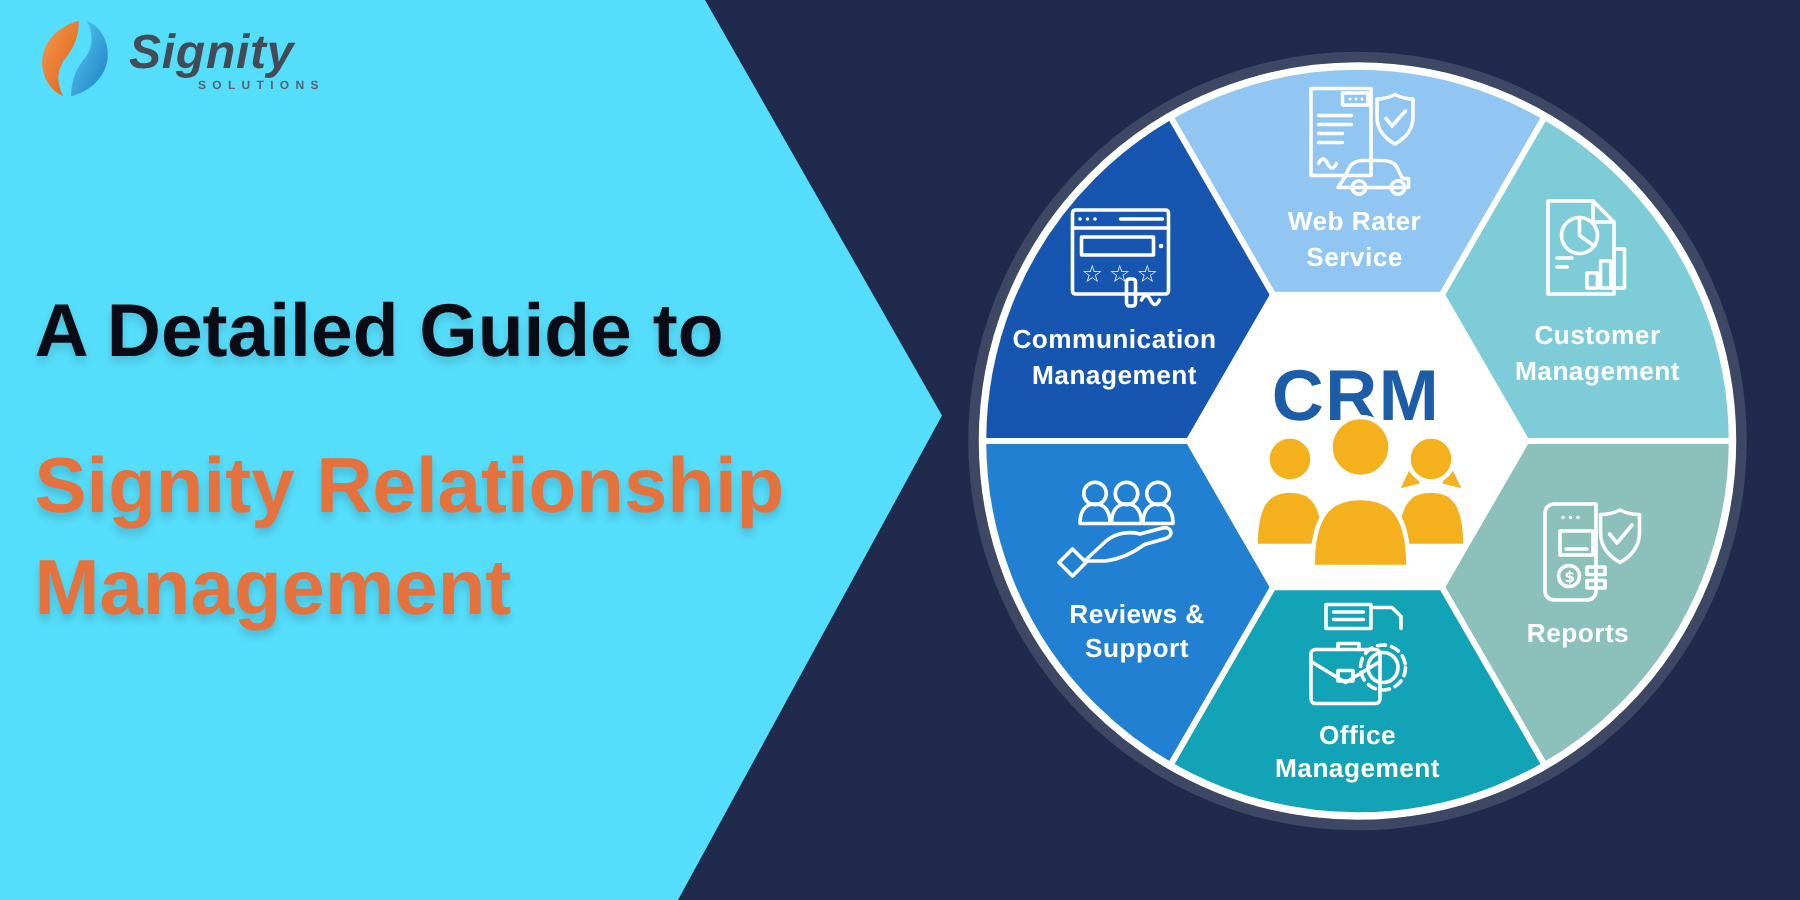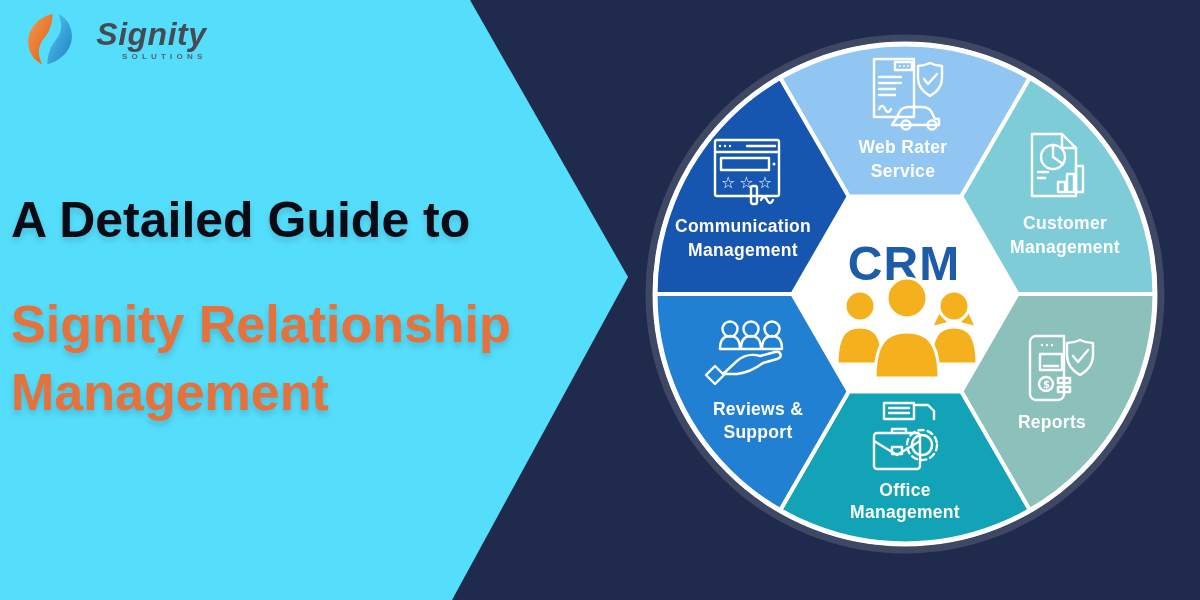--- a/index.html
+++ b/index.html
@@ -6,28 +6,28 @@
   body{width:1200px;height:600px;overflow:hidden;font-family:"Liberation Sans",sans-serif;}
   .stage{position:relative;width:1200px;height:600px;background:#1F2A4C;}
 
   
   .cyan-panel{
     position:absolute;inset:0;background:#55DEFB;
     clip-path:polygon(0 0,470px 0,628px 277px,452px 600px,0 600px);
   }
 
   
-  .logo{position:absolute;left:24px;top:10px;display:flex;align-items:flex-start;text-align:right;}
+  .logo{position:absolute;left:24px;top:10px;display:flex;align-items:flex-start;gap:10px;}
   .logo-mark{width:52px;height:58px;}
   .brand-text{display:flex;flex-direction:column;margin-top:8px;}
   .brand-name{font-style:italic;font-weight:bold;font-size:32px;color:#454B54;letter-spacing:.5px;line-height:1;}
   .brand-sub{font-weight:bold;font-size:8px;color:#59616C;letter-spacing:4.2px;margin:3px 0 0 46px;line-height:1;}
 
   
-  .title-block{position:absolute;left:11px;top:193px;width:600px;}
+  .title-block{position:absolute;left:23px;top:193px;width:600px;}
   .title-line1{font-weight:bold;font-size:50px;line-height:1.1;color:#0A0B14;margin:0;
     text-shadow:0 4px 6px rgba(10,20,40,.15);}
   .title-orange{font-weight:bold;font-size:52px;line-height:68px;color:#E5713C;margin:42px 0 0 0;
     text-shadow:0 4px 6px rgba(10,20,40,.18);}
 
   
   .diagram{position:absolute;left:645px;top:34px;width:520px;height:520px;}
   .wedge{stroke:#fff;stroke-width:4;stroke-linejoin:round;}
   .outer-ring{fill:none;stroke:#fff;stroke-width:5;}
   .outer-glow{fill:none;stroke:rgba(255,255,255,.14);stroke-width:7;}

